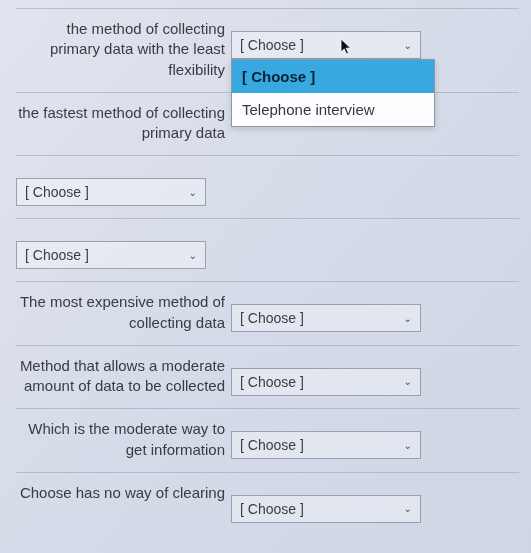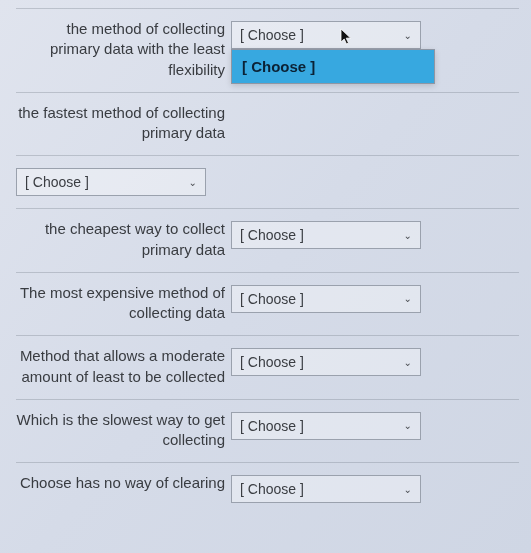--- a/index.html
+++ b/index.html
@@ -30,21 +30,21 @@
     font-size: 15px;
     line-height: 1.35;
     color: #393c41;
     padding-right: 6px;
     text-align: right;
   }
   .select-wrap {
     flex: 0 0 190px;
     width: 190px;
     position: relative;
-    margin-top: 2px;
+    margin-top: 12px;
   }
   .select-box {
     border: 1px solid #9aa1ad;
     background: rgba(255,255,255,0.35);
     height: 28px;
     display: flex;
     align-items: center;
     justify-content: space-between;
     padding: 0 8px 0 8px;
     font-size: 14px;
@@ -96,20 +96,21 @@
         <span>[ Choose ]</span>
         <span class="chev">⌄</span>
         <span class="cursor">
           <svg width="14" height="18" viewBox="0 0 14 18">
             <path d="M1 1 L1 14 L4.2 11 L6.5 16 L8.5 15 L6.2 10.2 L10.5 10 Z" fill="#111" stroke="#fff" stroke-width="0.8"></path>
           </svg>
         </span>
       </div>
       <div class="dropdown">
         <div class="opt selected">[ Choose ]</div>
+        <div class="opt">Telephone interview</div>
       </div>
     </div>
   </div>
 
   <div class="row">
     <div class="prompt">the fastest method of collecting primary data</div>
     <div class="select-wrap" style="visibility:hidden">
       <div class="select-box">
         <span>[ Choose ]</span>
         <span class="chev">⌄</span>
@@ -120,51 +121,50 @@
   <div class="row">
     <div class="select-wrap">
       <div class="select-box">
         <span>[ Choose ]</span>
         <span class="chev">⌄</span>
       </div>
     </div>
   </div>
 
   <div class="row">
-    <div class="prompt">the cheapest way to collect primary data</div>
     <div class="select-wrap">
       <div class="select-box">
         <span>[ Choose ]</span>
         <span class="chev">⌄</span>
       </div>
     </div>
   </div>
 
   <div class="row">
     <div class="prompt">The most expensive method of collecting data</div>
     <div class="select-wrap">
       <div class="select-box">
         <span>[ Choose ]</span>
         <span class="chev">⌄</span>
       </div>
     </div>
   </div>
 
   <div class="row">
-    <div class="prompt">Method that allows a moderate amount of least to be collected</div>
+    <div class="prompt">Method that allows a moderate amount of data to be collected</div>
     <div class="select-wrap">
       <div class="select-box">
         <span>[ Choose ]</span>
         <span class="chev">⌄</span>
       </div>
     </div>
   </div>
 
   <div class="row">
-    <div class="prompt">Which is the slowest way to get collecting</div>
+    <div class="prompt">Which is the moderate way to get information</div>
     <div class="select-wrap">
       <div class="select-box">
         <span>[ Choose ]</span>
         <span class="chev">⌄</span>
       </div>
     </div>
   </div>
 
   <div class="row">
     <div class="prompt">Choose has no way of clearing</div>

